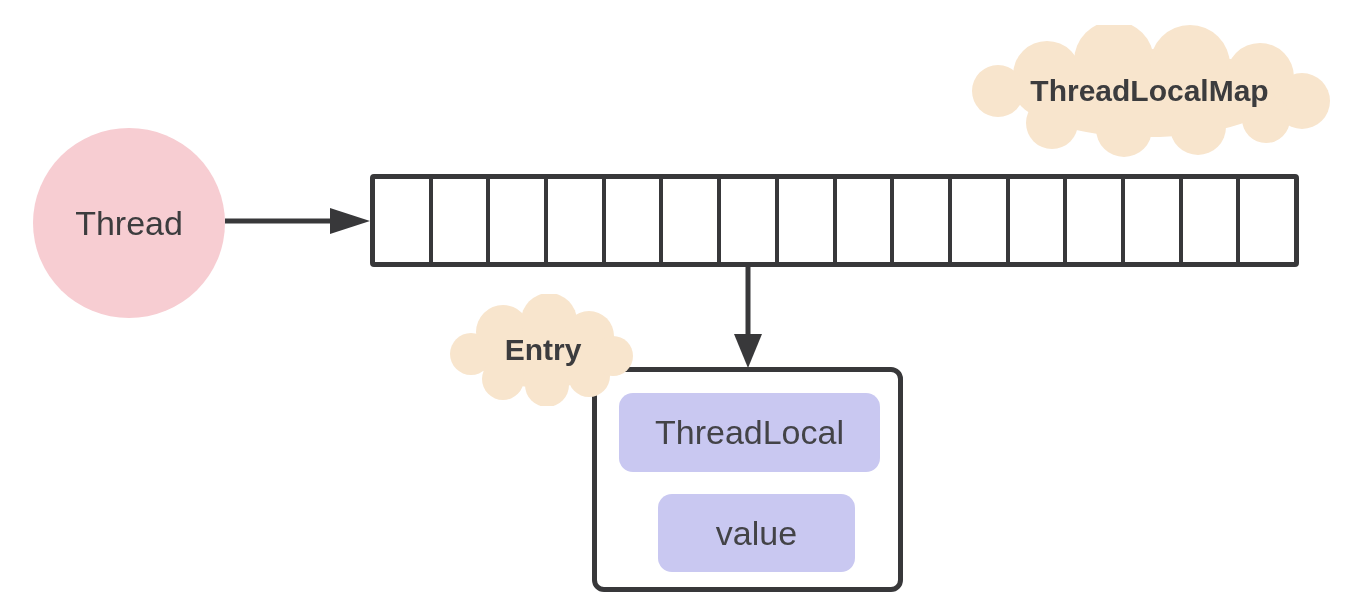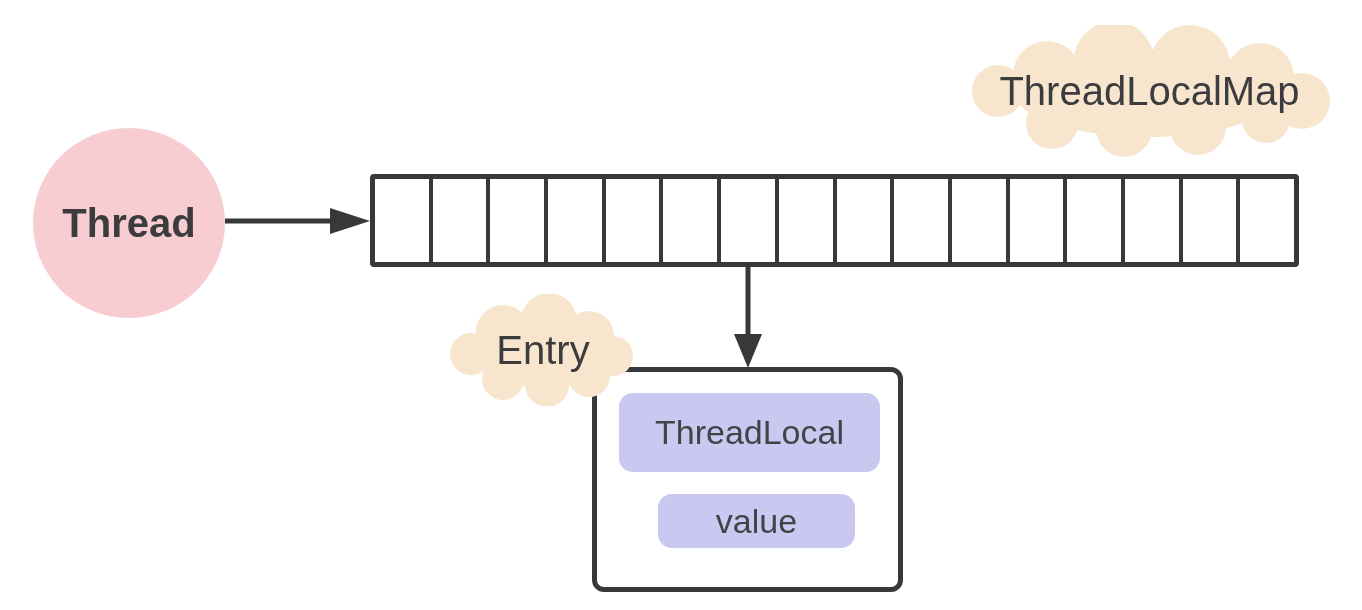--- a/index.html
+++ b/index.html
@@ -23,23 +23,22 @@
   }
 
   
   .thread-circle {
     position: absolute;
     left: 33px; top: 128px;
     width: 192px; height: 190px;
     border-radius: 50%;
     background: var(--thread_circle);
     display: flex; align-items: center; justify-content: center;
-    font-size: 40px;
+    font-size: 34px;
     color: var(--text);
-    font-weight: bold;
   }
 
   
   .arrow { position: absolute; overflow: visible; }
   .h-arrow { left: 222px; top: 200px; }
   .v-arrow { left: 728px; top: 266px; }
   .ln { stroke: var(--stroke); stroke-width: 5; fill: none; }
   .fl { fill: var(--stroke); stroke: none; }
 
   
@@ -67,31 +66,31 @@
   }
   .chip {
     position: absolute;
     background: var(--field_chip);
     border-radius: 14px;
     display: flex; align-items: center; justify-content: center;
     font-size: 34px;
     color: #434347;
   }
   .chip-key   { left: 22px; top: 21px;  width: 261px; height: 79px; }
-  .chip-value { left: 61px; top: 122px; width: 197px; height: 54px; }
+  .chip-value { left: 61px; top: 122px; width: 197px; height: 78px; }
 
   
   .cloud-wrap {
     position: absolute;
     display: flex; align-items: center; justify-content: center;
     z-index: 2;
   }
   .cloud-wrap svg { position: absolute; left: 0; top: 0; width: 100%; height: 100%; }
   .cloud-fill { fill: var(--cloud); stroke: none; }
-  .cloud-label { position: relative; font-size: 40px; color: var(--text); z-index: 1; }
+  .cloud-label { position: relative; font-size: 30px; color: var(--text); z-index: 1; font-weight: bold; }
   .map-cloud   { left: 962px; top: 25px;  width: 375px; height: 132px; }
   .entry-cloud { left: 447px; top: 294px; width: 192px; height: 112px; z-index: 3; }
 </style>
 </head>
 <body>
 
 <div class="stage">
 
   <div class="thread-circle">
     <span>Thread</span>

